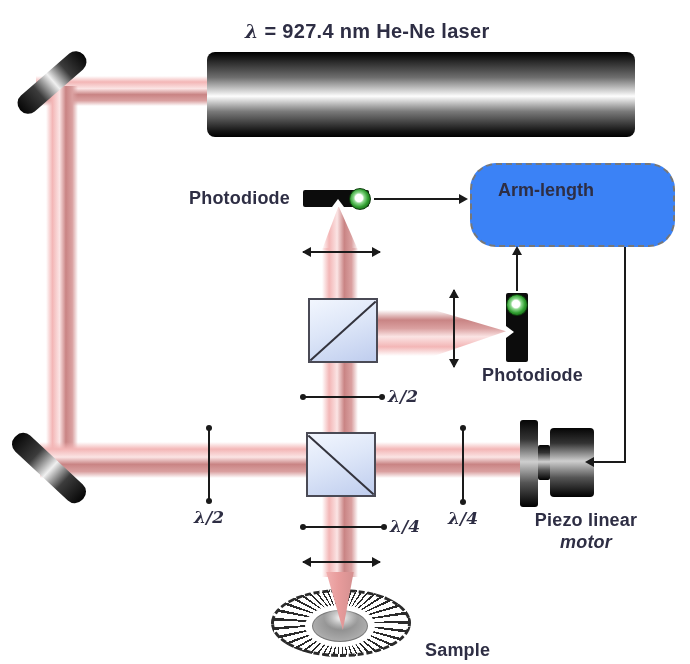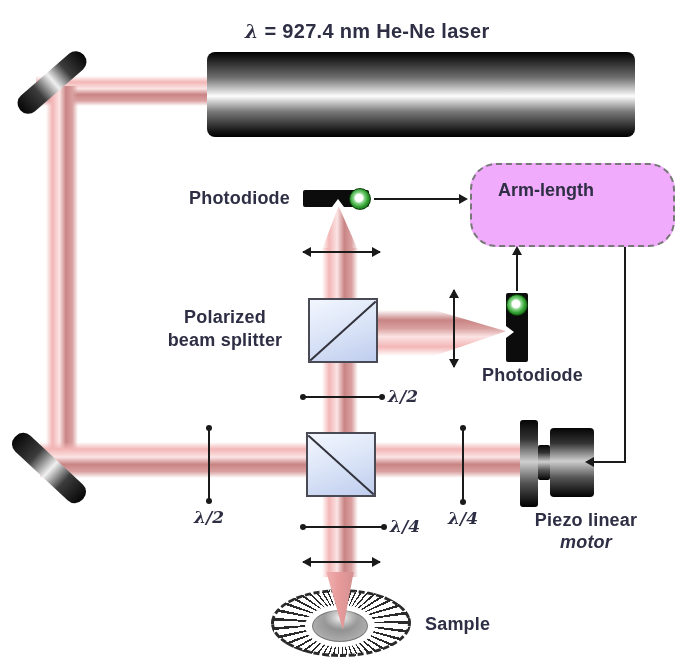--- a/index.html
+++ b/index.html
@@ -38,21 +38,21 @@
   .da-v::after{bottom:-1px;border-left:5px solid transparent;border-right:5px solid transparent;border-top:9px solid #1a1a1a;}
   .conn{background:#1a1a1a;}
   .tri-right{width:0;height:0;border-top:5px solid transparent;border-bottom:5px solid transparent;border-left:9px solid #1a1a1a;}
   .tri-left{width:0;height:0;border-top:5px solid transparent;border-bottom:5px solid transparent;border-right:9px solid #1a1a1a;}
   .tri-up{width:0;height:0;border-left:5px solid transparent;border-right:5px solid transparent;border-bottom:9px solid #1a1a1a;}
   
   .pd-bar{background:#0c0c0c;border-radius:2px;}
   .led{width:22px;height:22px;border-radius:50%;border:1px solid #0d3d0d;box-sizing:border-box;
        background:radial-gradient(circle at 45% 45%,#ffffff 0 24%,#8fd98f 34%,#2f9e2f 58%,#1b6b1b 78%,#124a12 100%);}
   
-  .pidbox{border:2px dashed #777;border-radius:26px;background:#f0abfc;box-sizing:border-box;}
+  .pidbox{border:2px dashed #777;border-radius:26px;background:#3b82f6;box-sizing:border-box;}
   .pidtext{font-size:18px;font-weight:600;line-height:26px;color:#2e2e44;}
   
   .spokes{width:140px;height:68px;border-radius:50%;
           background:repeating-conic-gradient(#2a2a2a 0deg 2.5deg,rgba(255,255,255,0) 2.5deg 8deg);
           border:3px dashed #2a2a2a;box-sizing:border-box;}
   .gwhite{width:70px;height:42px;border-radius:50%;background:#fff;}
   .ggray{width:56px;height:32px;border-radius:50%;border:1px solid #777;box-sizing:border-box;
          background:radial-gradient(ellipse at 50% 38%,#7f7f7f 0%,#a8a8a8 65%,#c4c4c4 100%);}
 </style>
 </head>
@@ -115,28 +115,24 @@
 
   <div class="abs conn" style="left:374px;top:198px;width:86px;height:2px;"></div>
   <div class="abs tri-right" style="left:459px;top:194px;"></div>
   <div class="abs conn" style="left:516px;top:253px;width:2px;height:38px;"></div>
   <div class="abs tri-up" style="left:512px;top:246px;"></div>
   <div class="abs conn" style="left:624px;top:247px;width:2px;height:216px;"></div>
   <div class="abs conn" style="left:587px;top:461px;width:39px;height:2px;"></div>
   <div class="abs tri-left" style="left:585px;top:457px;"></div>
 
   <div class="abs label" style="left:175px;top:188px;width:115px;text-align:right;">Photodiode</div>
-  <div class="abs" style="left:155px;top:306px;width:140px;text-align:center;">
-    <div class="label" style="line-height:23px;">Polarized</div>
-    <div class="label" style="line-height:23px;">beam splitter</div>
-  </div>
   <div class="abs label" style="left:482px;top:365px;">Photodiode</div>
   <div class="abs lam" style="left:388px;top:386px;">λ/2</div>
   <div class="abs lam" style="left:188px;top:507px;width:42px;text-align:center;">λ/2</div>
   <div class="abs lam" style="left:390px;top:516px;">λ/4</div>
   <div class="abs lam" style="left:442px;top:508px;width:42px;text-align:center;">λ/4</div>
   <div class="abs" style="left:520px;top:509px;width:132px;text-align:center;">
     <div class="label" style="line-height:22px;">Piezo linear</div>
     <div class="label" style="line-height:22px;font-style:italic;">motor</div>
   </div>
-  <div class="abs label" style="left:425px;top:614px;text-align:center;">Sample</div>
+  <div class="abs label" style="left:425px;top:640px;text-align:center;">Sample</div>
 
 </div>
 
 </body></html>

